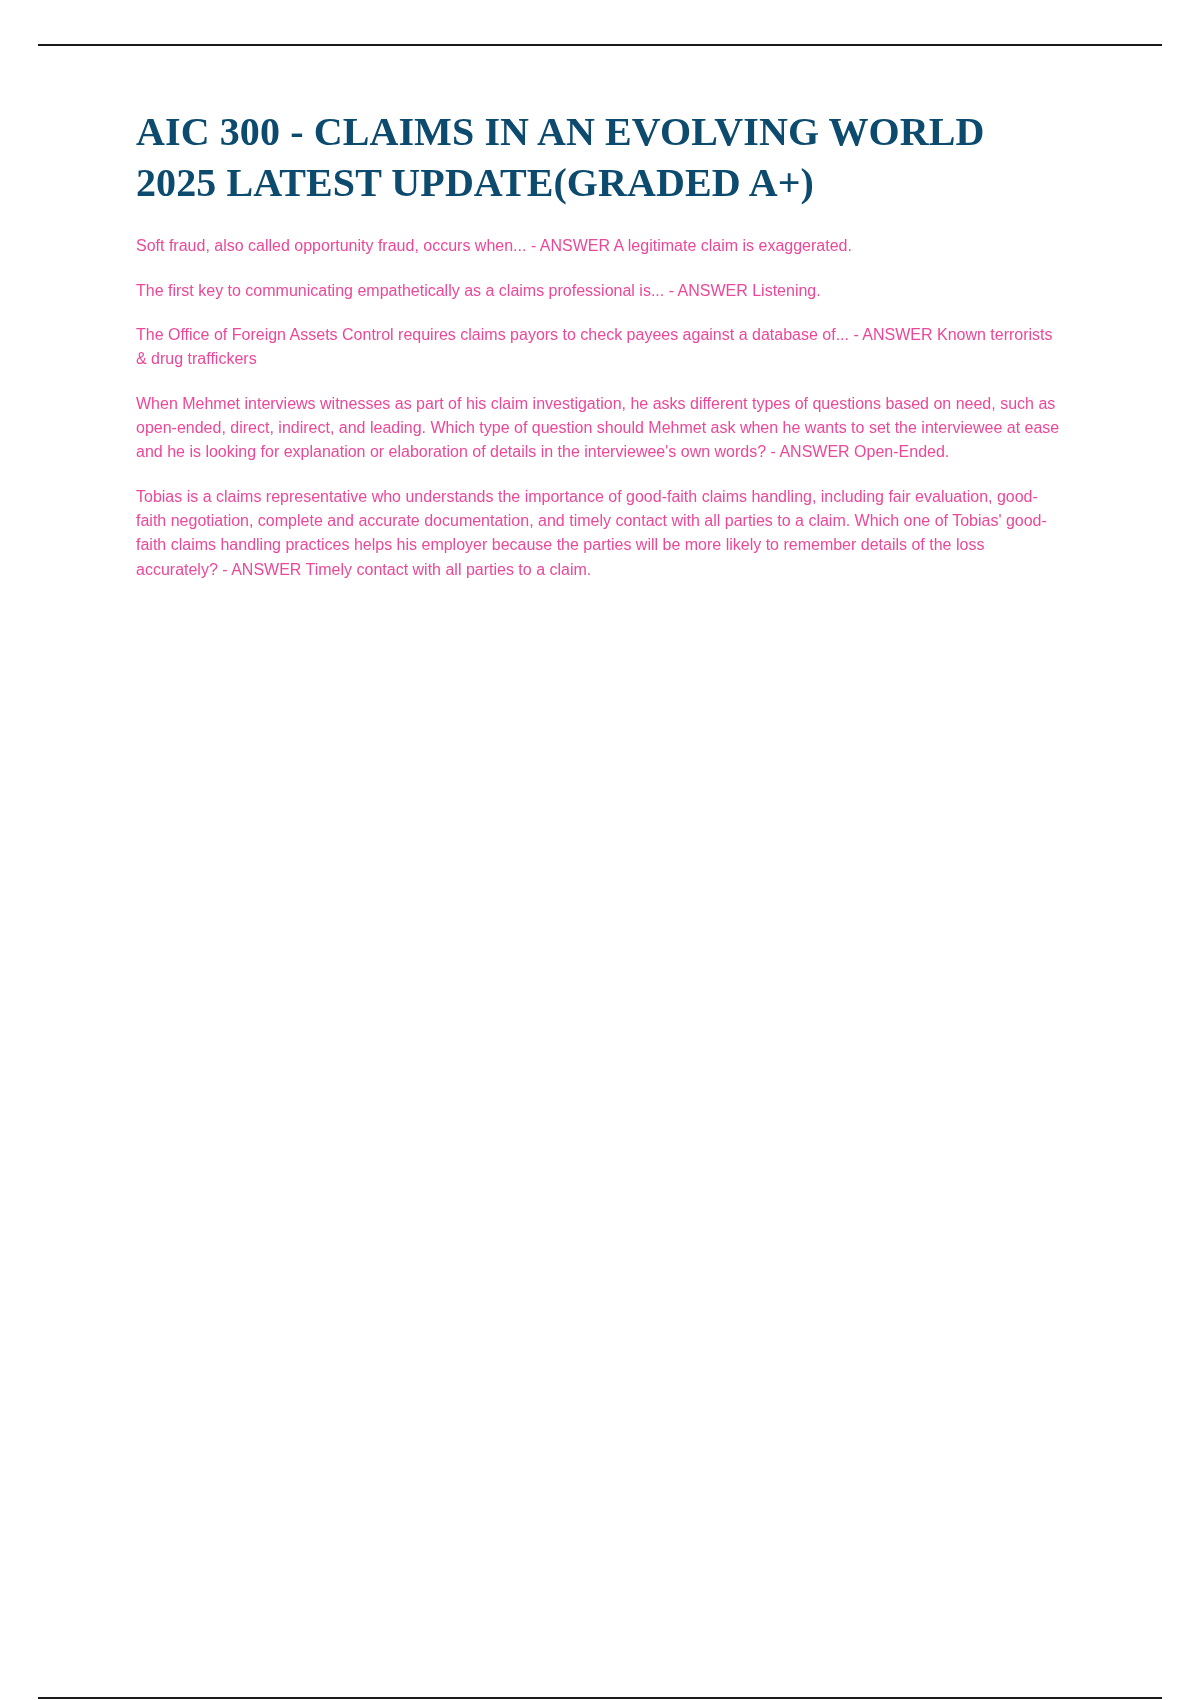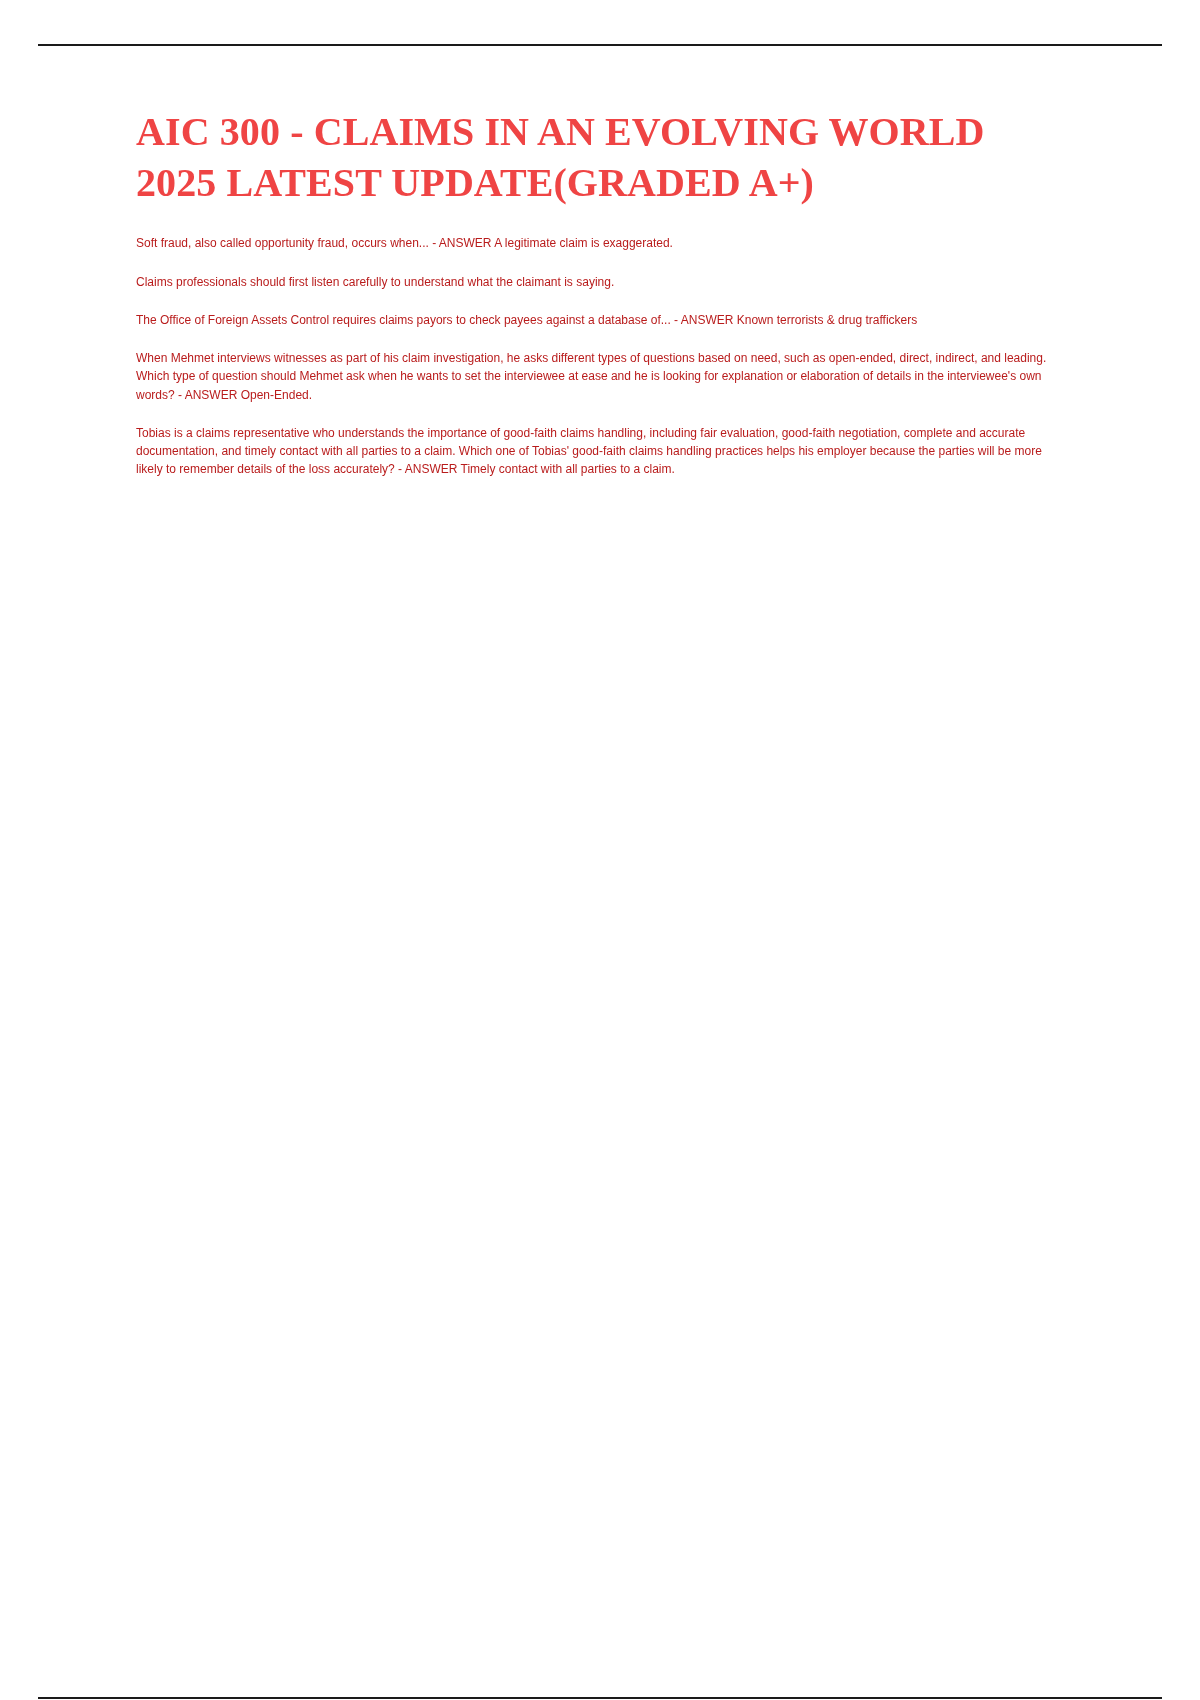--- a/index.html
+++ b/index.html
@@ -38,52 +38,52 @@
   .content {
     padding: 0 98px 0 98px;
   }
   .doc-title {
     margin: 0;
     padding-top: 60px;
     font-family: "Liberation Serif", serif;
     font-weight: bold;
     font-size: 40px;
     line-height: 1.28;
-    color: #ef4444;
+    color: #0c4a6e;
     letter-spacing: 0.1px;
   }
   .body-copy {
     margin-top: 26px;
   }
   .body-copy p {
     margin: 0 0 20px 0;
     font-family: "Liberation Sans", sans-serif;
-    font-size: 12px;
+    font-size: 16px;
     line-height: 1.52;
-    color: #b91c1c;
+    color: #ec4899;
     text-align: left;
   }
   .body-copy p:last-child {
     margin-bottom: 0;
   }
 </style>
 </head>
 <body>
 
 <div class="page">
 
   <div class="rule rule-top"></div>
 
   <div class="content">
 
     <h1 class="doc-title">AIC 300 - CLAIMS IN AN EVOLVING WORLD 2025 LATEST UPDATE(GRADED A+)</h1>
 
     <div class="body-copy">
       <p>Soft fraud, also called opportunity fraud, occurs when... - ANSWER A legitimate claim is exaggerated.</p>
-      <p>Claims professionals should first listen carefully to understand what the claimant is saying.</p>
+      <p>The first key to communicating empathetically as a claims professional is... - ANSWER Listening.</p>
       <p>The Office of Foreign Assets Control requires claims payors to check payees against a database of... - ANSWER Known terrorists &amp; drug traffickers</p>
       <p>When Mehmet interviews witnesses as part of his claim investigation, he asks different types of questions based on need, such as open-ended, direct, indirect, and leading. Which type of question should Mehmet ask when he wants to set the interviewee at ease and he is looking for explanation or elaboration of details in the interviewee's own words? - ANSWER Open-Ended.</p>
       <p>Tobias is a claims representative who understands the importance of good-faith claims handling, including fair evaluation, good-faith negotiation, complete and accurate documentation, and timely contact with all parties to a claim. Which one of Tobias' good-faith claims handling practices helps his employer because the parties will be more likely to remember details of the loss accurately? - ANSWER Timely contact with all parties to a claim.</p>
     </div>
 
   </div>
 
   <div class="rule rule-bottom"></div>
 
 </div>

